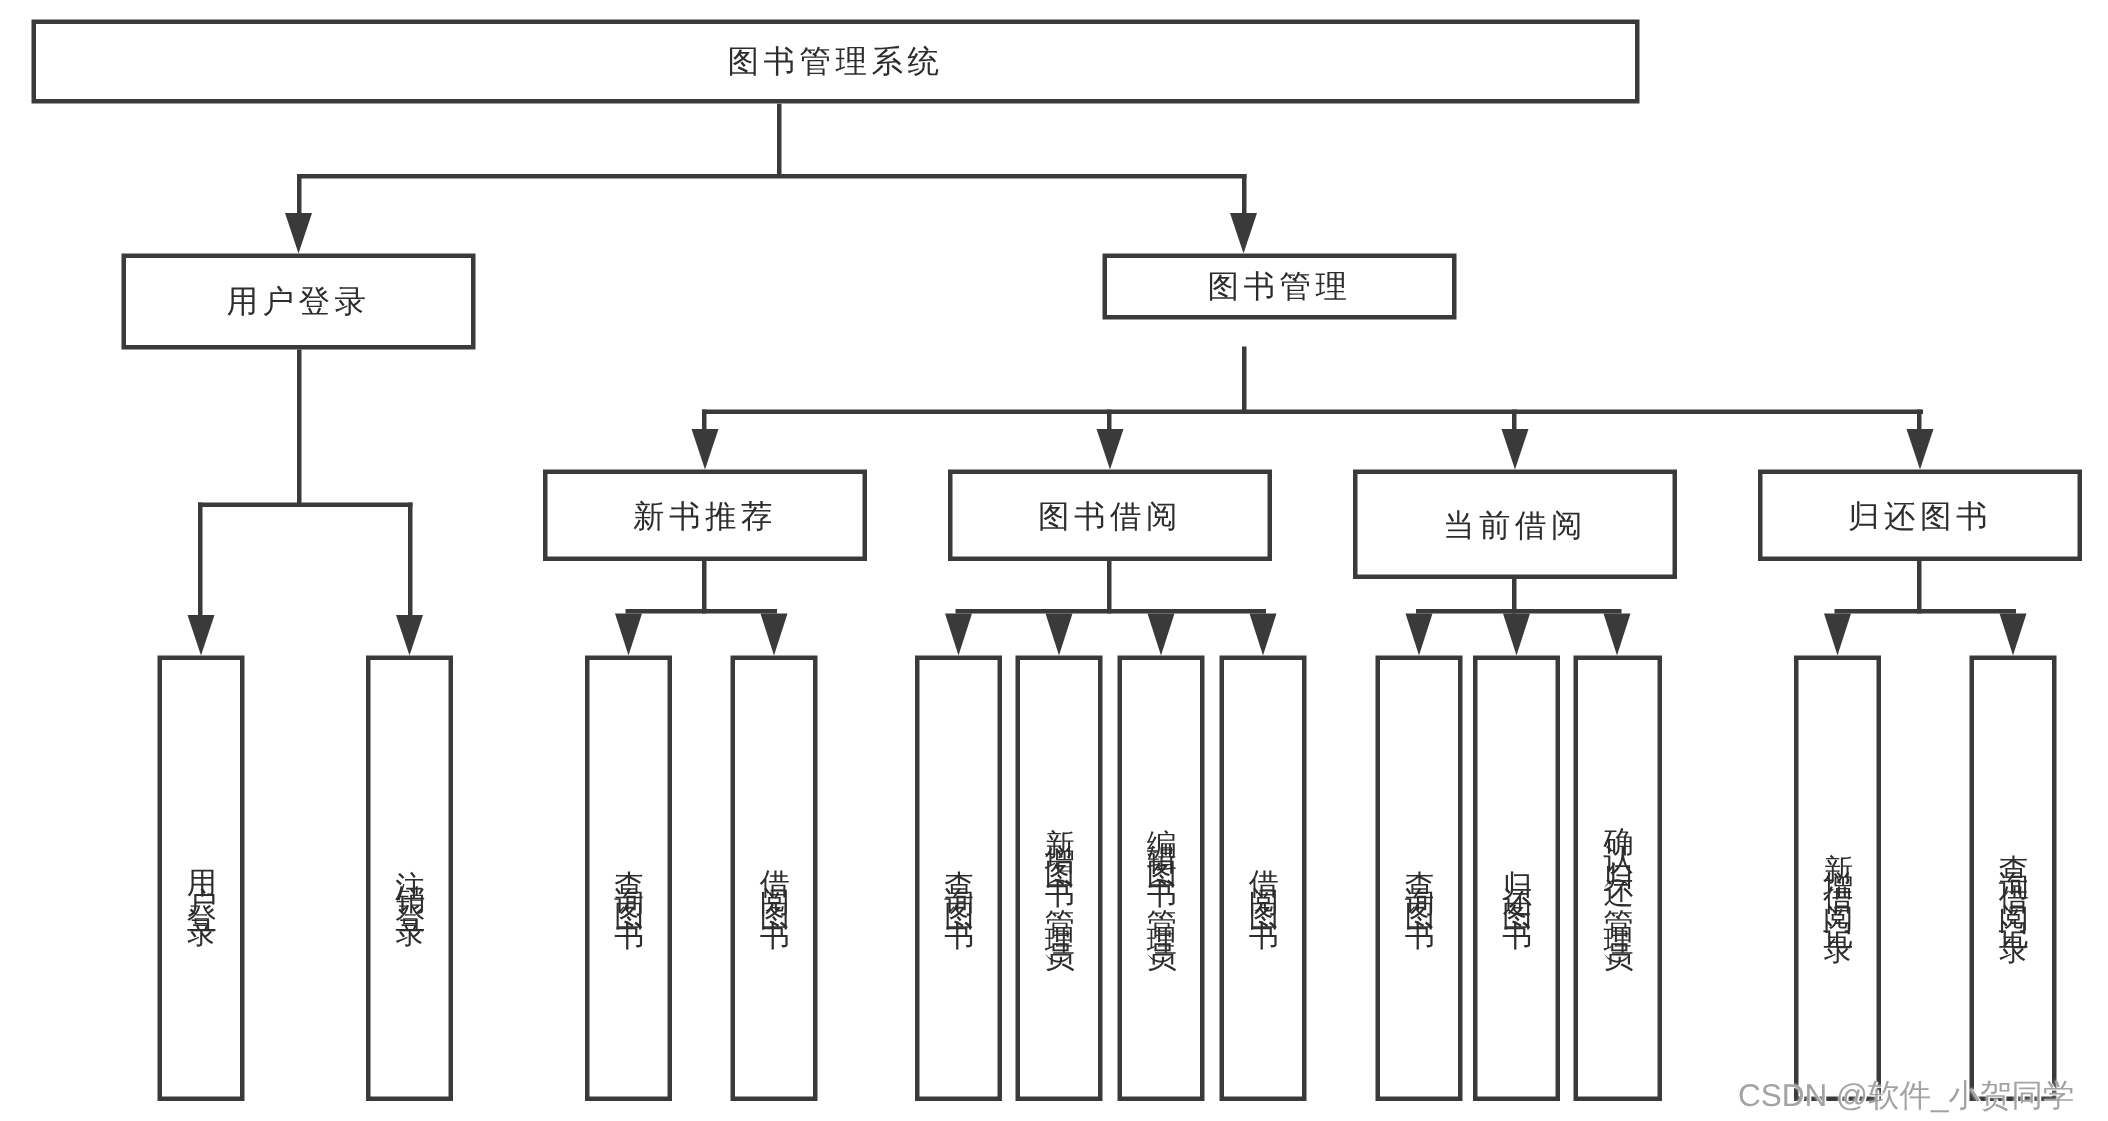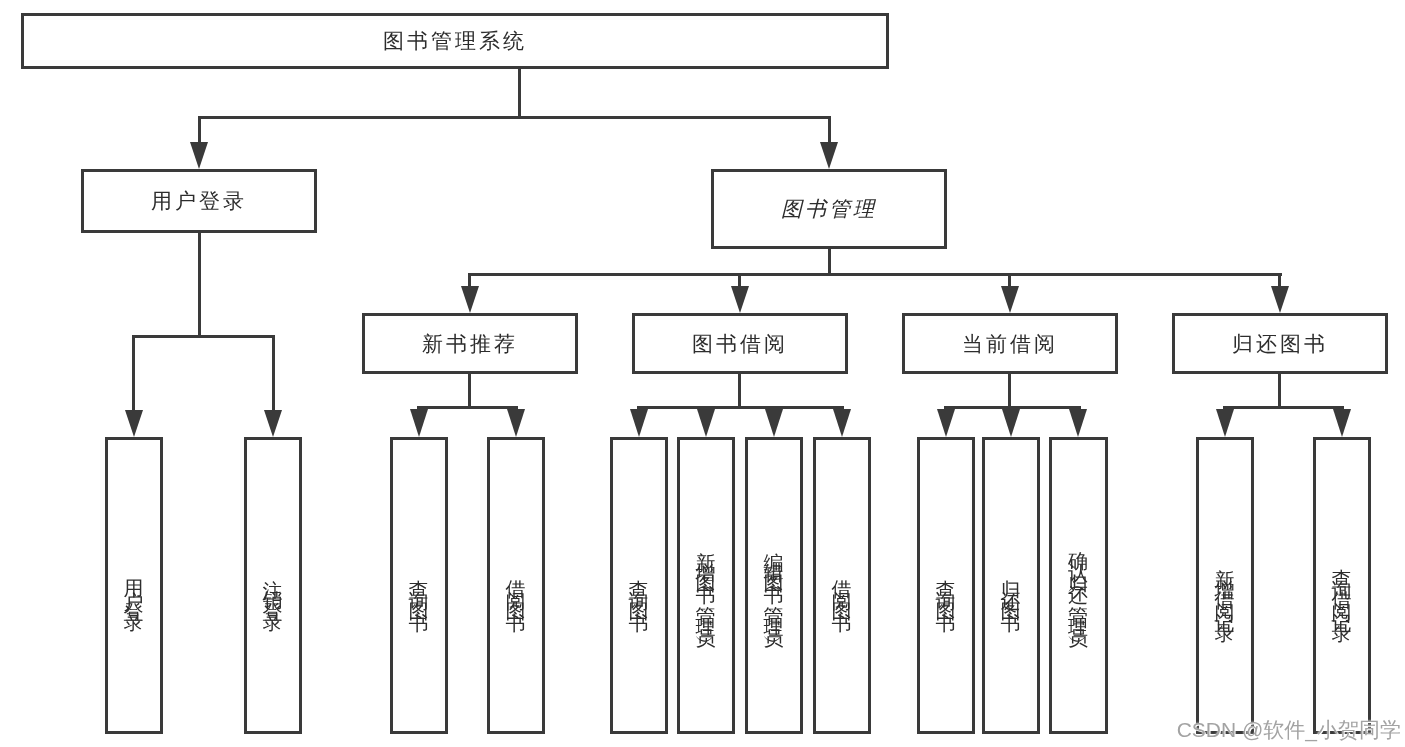--- a/index.html
+++ b/index.html
@@ -51,49 +51,49 @@
     position: absolute;
     width: 0; height: 0;
     border-left: 9px solid transparent;
     border-right: 9px solid transparent;
     border-top: 27px solid var(--line);
     z-index: 1;
   }
   .arrow.sm { border-top-width: 28px; }
   .watermark {
     position: absolute;
-    right: 4px;
+    right: 22px;
     bottom: 3px;
     font-size: 21px;
     color: var(--watermark);
     text-shadow: 0 0 2px #ffffff, 1px 1px 0 #ffffff;
     z-index: 5;
     white-space: nowrap;
   }
 </style>
 </head>
 <body>
 
 <div class="canvas">
 
-  <div class="box hlabel" style="left:21px; top:13px; width:868px; height:56px;">
+  <div class="box hlabel" style="left:21px; top:13px; width:1072px; height:56px;">
     <span>图书管理系统</span>
   </div>
 
   <div class="vline" style="left:518px; top:69px; height:49px;"></div>
   <div class="hline" style="left:198px; top:116px; width:633px;"></div>
   <div class="vline" style="left:198px; top:116px; height:29px;"></div>
   <div class="arrow" style="left:190px; top:142px;"></div>
   <div class="vline" style="left:828px; top:116px; height:29px;"></div>
   <div class="arrow" style="left:820px; top:142px;"></div>
 
   <div class="box hlabel" style="left:81px; top:169px; width:236px; height:64px;">
     <span>用户登录</span>
   </div>
-  <div class="box hlabel" style="left:711px; top:169px; width:236px; height:80px;font-style:italic;">
+  <div class="box hlabel" style="left:735px; top:169px; width:236px; height:44px;">
     <span>图书管理</span>
   </div>
 
   <div class="vline" style="left:198px; top:231px; height:106px;"></div>
   <div class="hline" style="left:132px; top:335px; width:143px;"></div>
   <div class="vline" style="left:132px; top:335px; height:77px;"></div>
   <div class="arrow" style="left:125px; top:410px;"></div>
   <div class="vline" style="left:272px; top:335px; height:77px;"></div>
   <div class="arrow" style="left:264px; top:410px;"></div>
 
@@ -107,21 +107,21 @@
   <div class="arrow" style="left:1001px; top:286px;"></div>
   <div class="vline" style="left:1278px; top:273px; height:16px;"></div>
   <div class="arrow" style="left:1271px; top:286px;"></div>
 
   <div class="box hlabel" style="left:632px; top:313px; width:216px; height:61px;">
     <span>图书借阅</span>
   </div>
   <div class="box hlabel" style="left:362px; top:313px; width:216px; height:61px;">
     <span>新书推荐</span>
   </div>
-  <div class="box hlabel" style="left:902px; top:313px; width:216px; height:61px;">
+  <div class="box hlabel" style="left:902px; top:313px; width:216px; height:73px;">
     <span>当前借阅</span>
   </div>
   <div class="box hlabel" style="left:1172px; top:313px; width:216px; height:61px;">
     <span>归还图书</span>
   </div>
 
   <div class="vline" style="left:468px; top:372px; height:37px;"></div>
   <div class="hline" style="left:417px; top:406px; width:101px;"></div>
   <div class="arrow sm" style="left:410px; top:409px;"></div>
   <div class="arrow sm" style="left:507px; top:409px;"></div>

